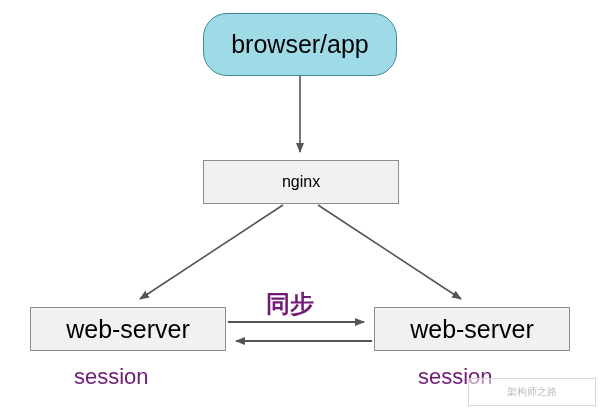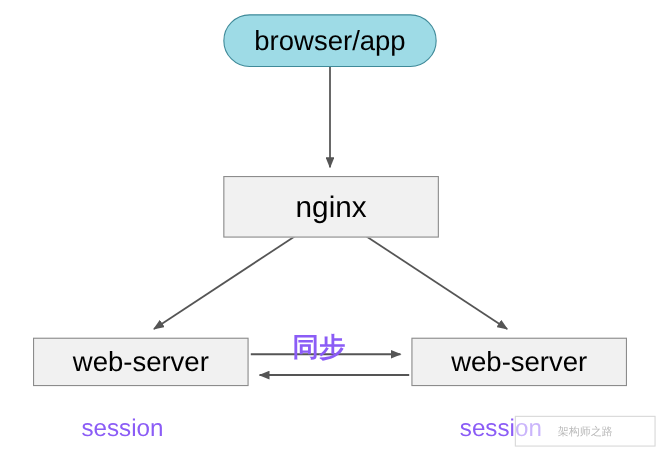--- a/index.html
+++ b/index.html
@@ -31,34 +31,34 @@
     display: flex;
     align-items: center;
     justify-content: center;
     color: #000000;
     white-space: nowrap;
   }
   .node-browser {
     left: 203px;
     top: 13px;
     width: 194px;
-    height: 48px;
+    height: 63px;
     background: #9edbe6;
     border: 1px solid #3f8a99;
     border-radius: 24px;
     font-size: 25px;
   }
   .node-nginx {
     left: 203px;
     top: 160px;
     width: 196px;
-    height: 56px;
+    height: 44px;
     background: #f1f1f1;
     border: 1px solid #8c8c8c;
-    font-size: 27px;
+    font-size: 16px;
     align-items: center;
   }
   .node-web-left {
     left: 30px;
     top: 307px;
     width: 196px;
     height: 44px;
     background: #f1f1f1;
     border: 1px solid #8c8c8c;
     font-size: 25px;
@@ -67,23 +67,22 @@
     left: 374px;
     top: 307px;
     width: 196px;
     height: 44px;
     background: #f1f1f1;
     border: 1px solid #8c8c8c;
     font-size: 25px;
   }
   .label {
     position: absolute;
-    color: #8b5cf6;
+    color: #701a75;
     white-space: nowrap;
-    margin-top: 12px;
   }
   .label-session-left {
     left: 74px;
     top: 364px;
     font-size: 22px;
   }
   .label-session-right {
     left: 418px;
     top: 364px;
     font-size: 22px;

